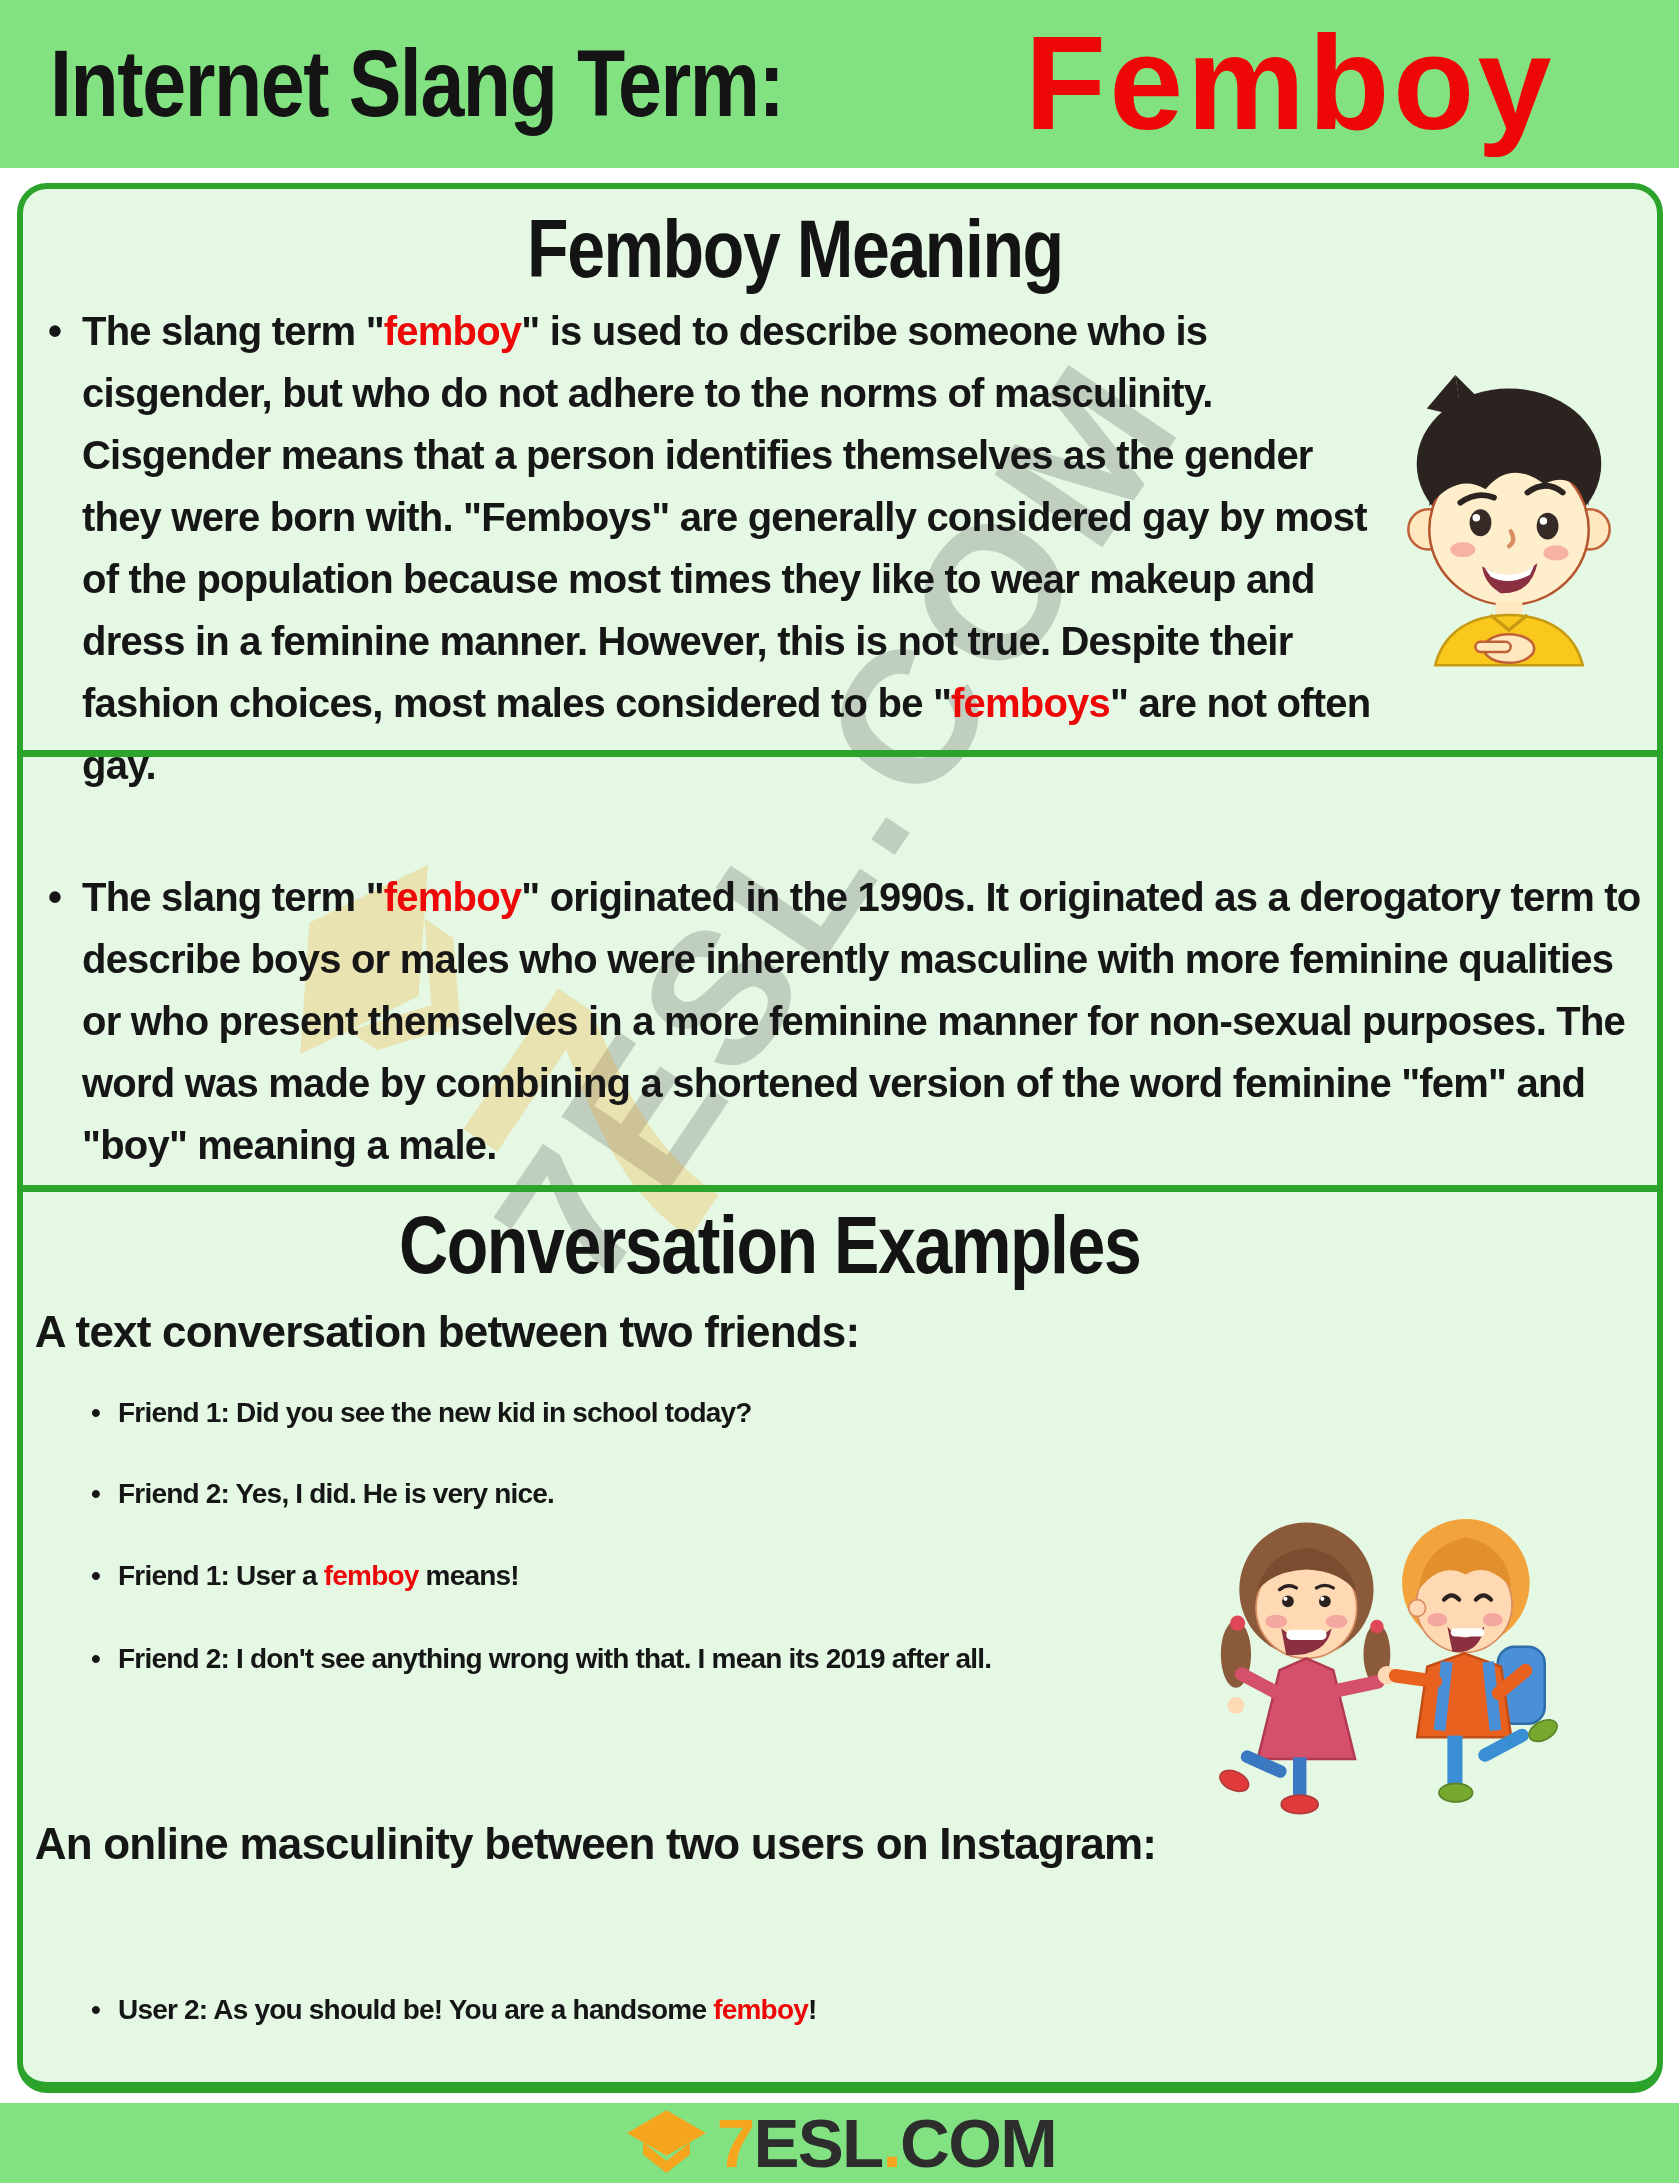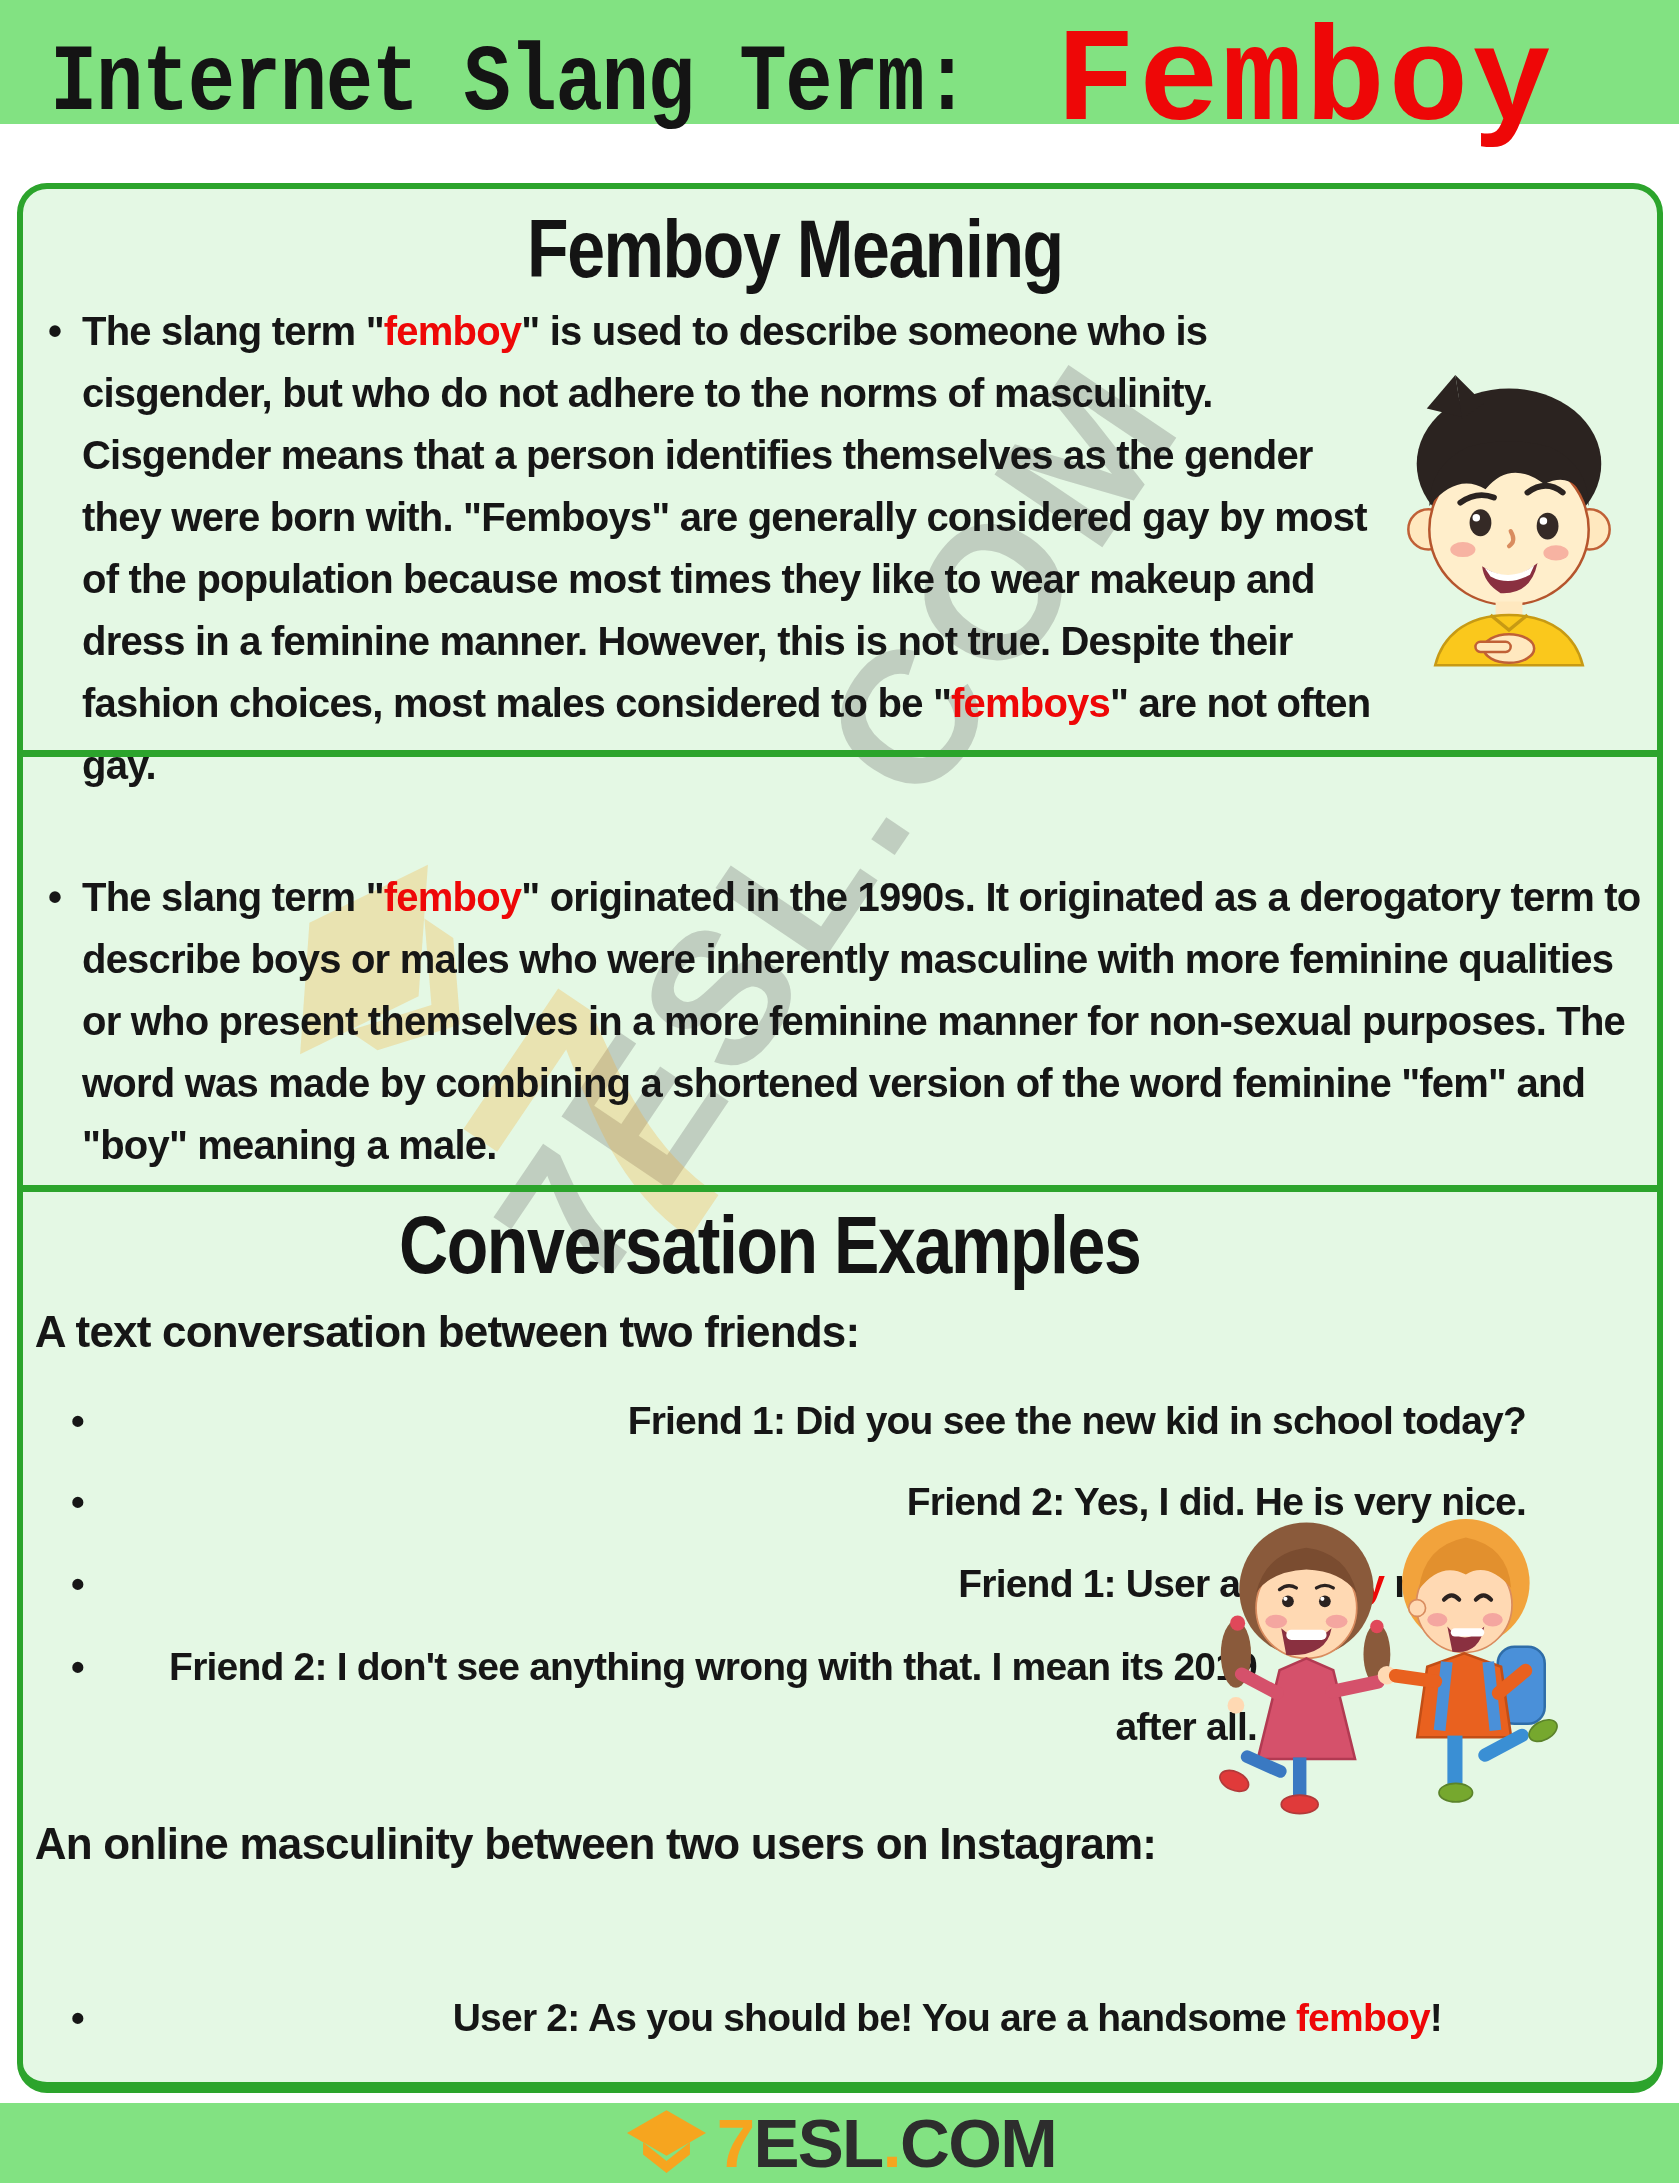--- a/index.html
+++ b/index.html
@@ -2,21 +2,21 @@
 <html style="--band: #82e282; --panel_bg: #e4f8e4; --border: #2ca42c; --red: #ee0707; --text: #161616; --orange: #f6a51f; --logo_dark: #2d2d2d; --wm: rgba(110,110,110,0.30); --wm_orange: rgba(246,165,31,0.26);font-size:13.4px"><head>
 <meta charset="utf-8">
 <style>
   html,body{margin:0;padding:0;background:#ffffff;}
   #page{
     position:relative;width:1679px;height:2183px;background:#ffffff;overflow:hidden;
     font-family:"Liberation Sans",sans-serif;font-weight:700;color:var(--text);
   }
   
   .band{position:absolute;left:0;right:0;background:var(--band);}
-  .header-band{top:0;height:124px;font-family:Liberation Mono, monospace;}
+  .header-band{top:0;height:168px;}
   .h-title{position:absolute;left:50px;top:37px;font-size:94px;line-height:1;letter-spacing:-1.7px;color:#141414;white-space:nowrap;}
   .cond{display:inline-block;transform:scaleX(.84);transform-origin:left center;}
   .h-term{position:absolute;right:124px;top:17px;font-size:133px;line-height:1;letter-spacing:3.4px;color:var(--red);white-space:nowrap;}
   
   .panel{
     position:absolute;left:17px;top:183px;width:1646px;height:1910px;box-sizing:border-box;
     background:var(--panel_bg);border:6.7px solid var(--border);border-bottom-width:11px;border-radius:30px;
   }
   .panel > *{position:absolute;z-index:1;}
   .wm-text{
@@ -36,21 +36,21 @@
   .divider{left:0;width:100%;height:6.7px;background:var(--border);}
   .d1{top:561px;}
   .d2{top:996px;}
   .bullet{padding-left:34px;font-size:40px;line-height:1.55;letter-spacing:-0.8px;}
   .bullet::before{content:"\2022";position:absolute;left:0;top:0;}
   .meaning-body{top:111px;left:25px;width:1310px;}
   .origin-body{top:677px;left:25px;width:1579px;}
   .intro{font-size:44px;line-height:1.2;letter-spacing:-0.8px;left:11.8px;white-space:nowrap;}
   .intro1{top:1117px;}
   .intro2{top:1629px;}
-  .convo{font-size:39px;line-height:1.55;letter-spacing:-0.8px;padding-left:27px;left:48px;width:1428px;text-align:right;}
+  .convo{font-size:28px;line-height:1.55;letter-spacing:-0.8px;padding-left:27px;left:68px;width:1428px;}
   .convo::before{content:"\2022";position:absolute;left:0;top:0;}
   .f1{top:1202px;}.f2{top:1283px;}.f3{top:1365px;}.f4{top:1448px;width:1159px;}
   .u1{top:1718px;width:1344px;}.u2{top:1799px;width:1344px;}
   .red{color:var(--red);}
   .boy-art{top:176px;left:1360px;width:252px;height:302px;}
   .kids-art{top:1293px;left:1176px;width:386px;height:336px;}
   
   .footer-band{top:2103px;height:80px;display:flex;align-items:center;justify-content:center;}
   .logo{display:flex;align-items:center;font-size:69px;line-height:1;letter-spacing:-1.7px;}
   .logo .cap{width:87px;height:74px;margin-right:6.7px;}

